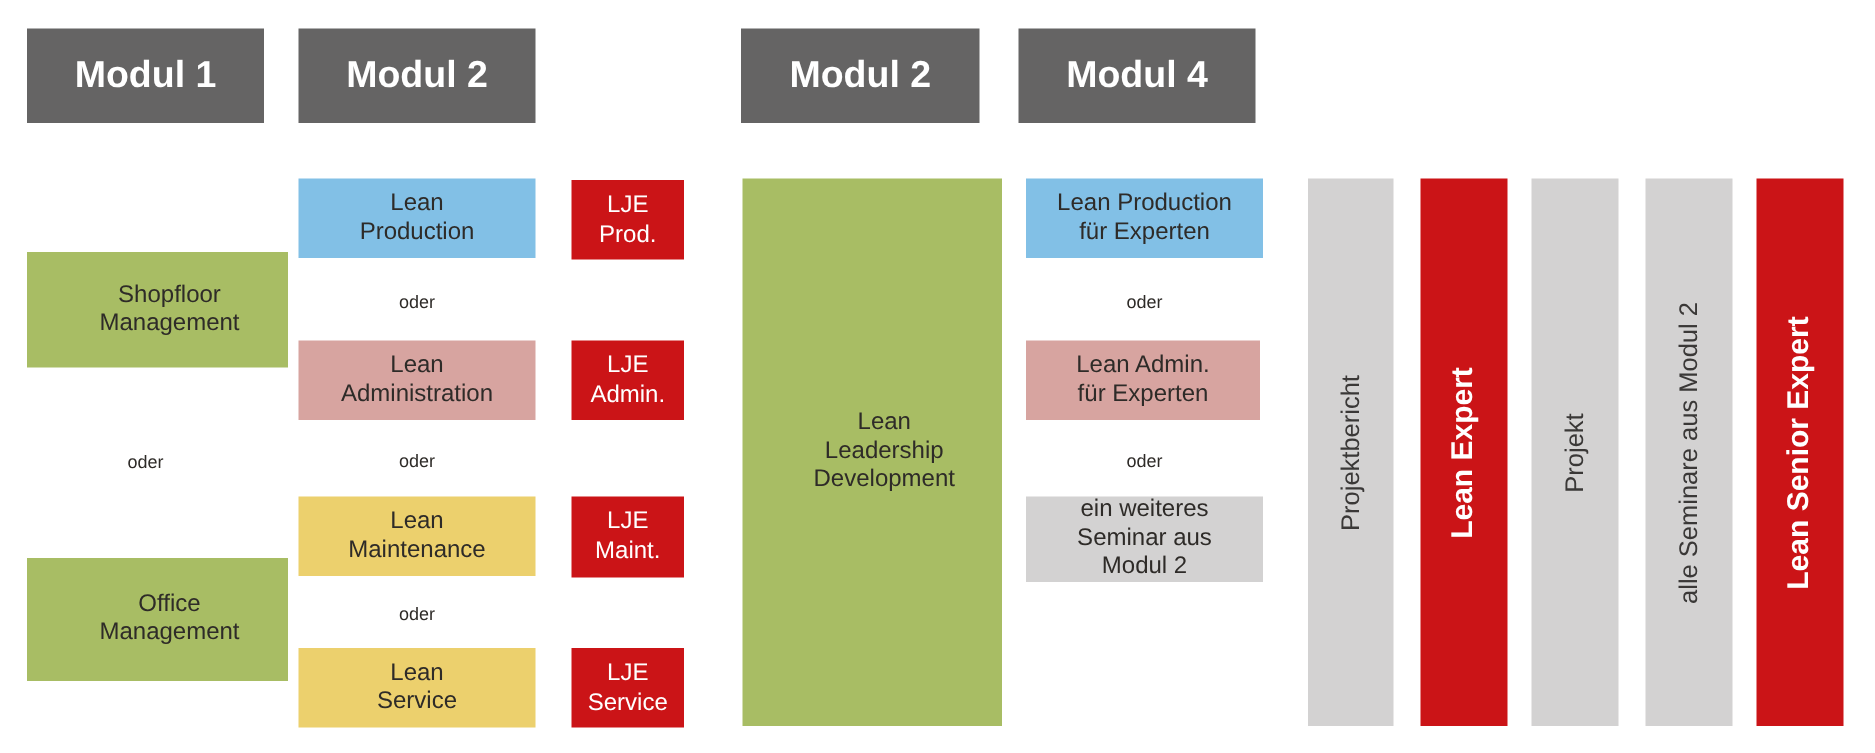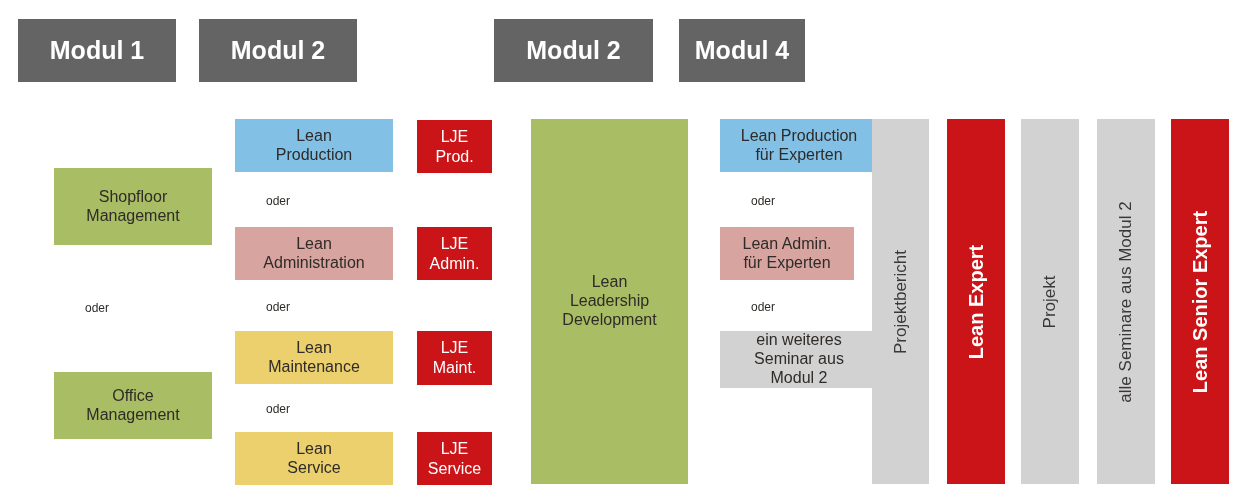--- a/index.html
+++ b/index.html
@@ -28,23 +28,22 @@
     display:flex;align-items:center;justify-content:center;
     white-space:pre-line;text-align:center;
   }
   .box{
     position:absolute;
     display:flex;align-items:center;justify-content:center;
     text-align:center;
     font-size:16px;line-height:1.18;
     color:var(--ink);
     white-space:pre-line;
-    margin-left:36px;
   }
-  .c-green{background:var(--green);}
+  .c-green{background:var(--green);padding-left:16px;}
   .c-blue{background:var(--blue);}
   .c-rose{background:var(--rose);}
   .c-yellow{background:var(--yellow);}
   .c-red{background:var(--red);}
   .c-lightgray{background:var(--light-gray);}
   .lje{
     font-weight:normal;color:#ffffff;font-size:16px;line-height:1.25;
   }
   .oder{
     position:absolute;height:24px;width:158px;
@@ -65,26 +64,26 @@
   }
 </style>
 </head>
 <body>
 
 <div class="canvas">
 
   <div class="hdr" style="left:18px;width:158px">Modul 1</div>
   <div class="hdr" style="left:199px;width:158px">Modul 2</div>
   <div class="hdr" style="left:494px;width:159px">Modul 2</div>
-  <div class="hdr" style="left:679px;width:126px">Modul 4</div>
+  <div class="hdr" style="left:679px;width:158px">Modul 4</div>
 
   <div class="box c-green" style="left:18px;top:168px;width:158px;height:77px">Shopfloor
 Management</div>
   <div class="oder" style="left:18px;top:296px">oder</div>
-  <div class="box c-green" style="left:18px;top:372px;width:158px;height:67px">Office
+  <div class="box c-green" style="left:18px;top:372px;width:158px;height:82px">Office
 Management</div>
 
   <div class="box c-blue" style="left:199px;top:119px;width:158px;height:53px">Lean
 Production</div>
   <div class="oder" style="left:199px;top:189px">oder</div>
   <div class="box c-rose" style="left:199px;top:227px;width:158px;height:53px">Lean
 Administration</div>
   <div class="oder" style="left:199px;top:295px">oder</div>
   <div class="box c-yellow" style="left:199px;top:331px;width:158px;height:53px">Lean
 Maintenance</div>
@@ -101,21 +100,21 @@
   <div class="box lje c-red" style="left:381px;top:432px;width:75px;height:53px">LJE
 Service</div>
 
   <div class="box c-green" style="left:495px;top:119px;width:157px;height:365px">Lean
 Leadership
 Development</div>
 
   <div class="box c-blue" style="left:684px;top:119px;width:158px;height:53px">Lean Production
 für Experten</div>
   <div class="oder" style="left:684px;top:189px">oder</div>
-  <div class="box c-rose" style="left:684px;top:227px;width:134px;height:53px">Lean Admin.
+  <div class="box c-rose" style="left:684px;top:227px;width:156px;height:53px">Lean Admin.
 für Experten</div>
   <div class="oder" style="left:684px;top:295px">oder</div>
   <div class="box c-lightgray" style="left:684px;top:331px;width:158px;height:57px">ein weiteres
 Seminar aus
 Modul 2</div>
 
   <div class="bar c-lightgray" style="left:872px;width:57px">
     <span class="vlabel">Projektbericht</span>
   </div>
   <div class="bar c-red" style="left:947px">

